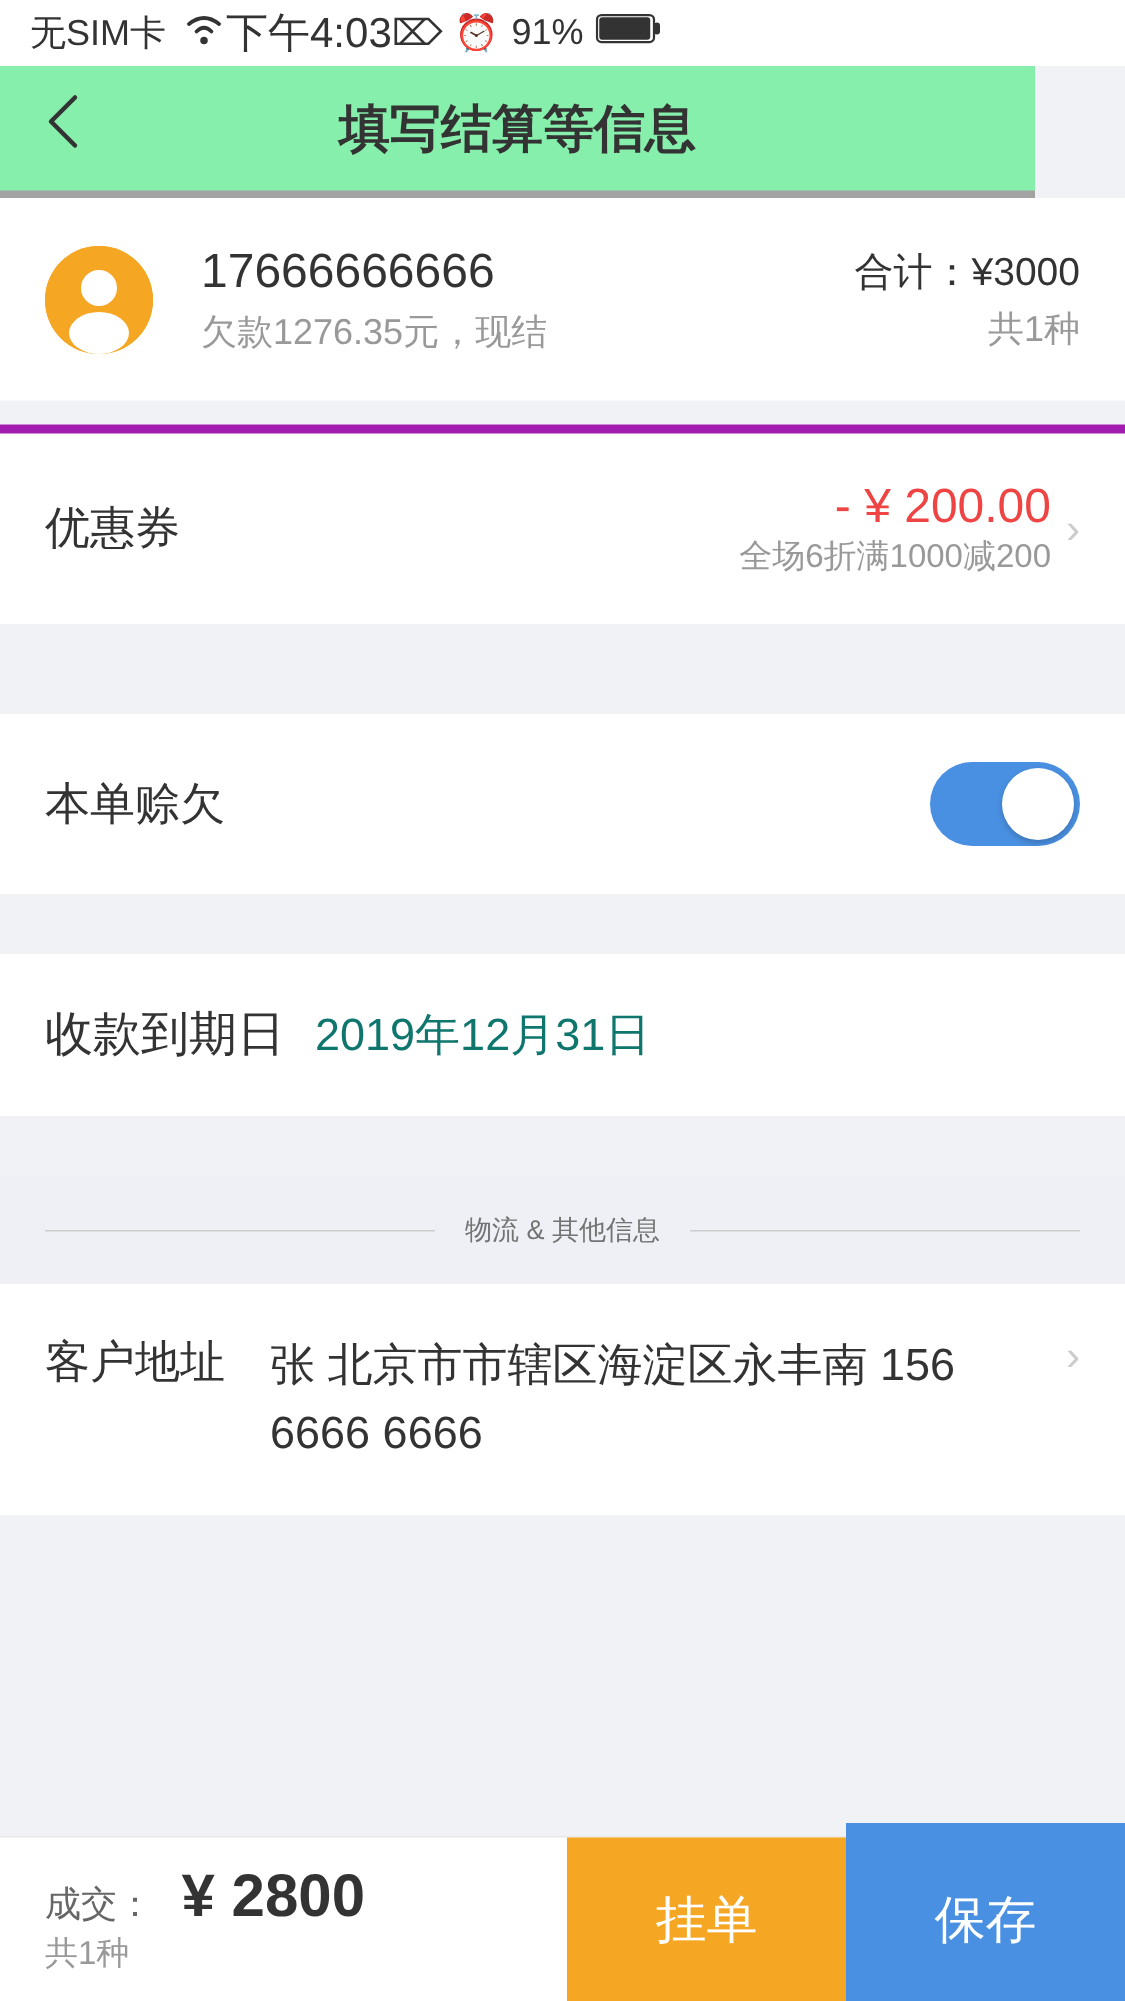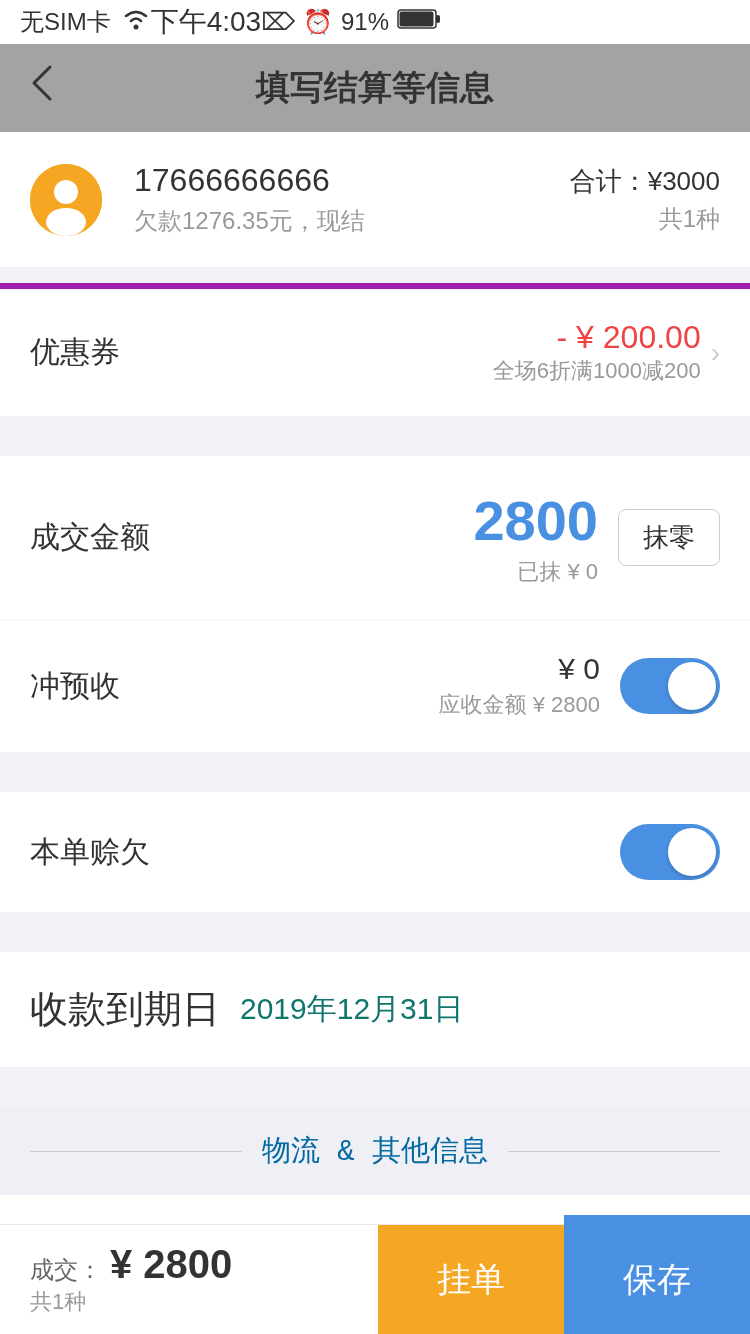--- a/index.html
+++ b/index.html
@@ -36,28 +36,28 @@
     }
     .status-bar-right {
       display: flex;
       align-items: center;
       gap: 8px;
       font-size: 24px;
     }
 
     
     .nav-bar {
-      width: 750px;
+      width: 690px;
       height: 88px;
-      background: #a3a3a3;
+      background: #86efac;
       display: flex;
       align-items: center;
       justify-content: center;
       position: relative;
-      border-bottom: 1px solid #a3a3a3;
+      border-bottom: 5px solid #a3a3a3;
     }
     .nav-back {
       position: absolute;
       left: 30px;
       font-size: 36px;
       color: #333;
       cursor: pointer;
     }
     .nav-title {
       font-size: 34px;
@@ -253,21 +253,21 @@
     
     .due-date-row {
       padding: 32px 30px;
       display: flex;
       align-items: center;
       gap: 20px;
       background: #fff;
       margin-bottom: 20px;
     }
     .due-date-label {
-      font-size: 38px;
+      font-size: 32px;
       color: #333;
       text-align: center;
     }
     .due-date-value {
       font-size: 30px;
       color: #0f766e;
     }
 
     
     .section-header {
@@ -277,24 +277,23 @@
       align-items: center;
       justify-content: center;
       gap: 20px;
     }
     .section-header-line {
       flex: 1;
       height: 1px;
       background: #ccc;
     }
     .section-header-text {
-      font-size: 29px;
-      color: #0369a1;
+      font-size: 18px;
+      color: #737373;
       white-space: nowrap;
-      font-family: Liberation Mono, monospace;
     }
 
     
     .address-row {
       background: #fff;
       padding: 32px 30px;
       display: flex;
       align-items: flex-start;
       justify-content: space-between;
     }
@@ -438,43 +437,20 @@
       <div>
         <div class="coupon-amount">- ¥ 200.00</div>
         <div class="coupon-desc">全场6折满1000减200</div>
       </div>
       <span class="chevron">›</span>
     </div>
   </div>
 
   <div class="separator"></div>
 
-  <div class="section">
-    <div class="row">
-      <div class="row-label">成交金额</div>
-      <div class="row-value">
-        <div>
-          <div class="amount-blue">2800</div>
-          <div class="amount-sub">已抹  ¥ 0</div>
-        </div>
-        <button class="round-zero-btn">抹零</button>
-      </div>
-    </div>
-
-    <div class="row">
-      <div class="row-label">冲预收</div>
-      <div class="row-value">
-        <div class="value-col">
-          <div class="value-zero">¥ 0</div>
-          <div class="value-sub">应收金额 ¥ 2800</div>
-        </div>
-        <div class="toggle"></div>
-      </div>
-    </div>
-  </div>
 
   <div class="separator"></div>
 
   <div class="section">
     <div class="row">
       <div class="row-label">本单赊欠</div>
       <div class="row-value">
         <div class="toggle"></div>
       </div>
     </div>
@@ -500,21 +476,21 @@
     <div class="address-value">张 北京市市辖区海淀区永丰南 156 6666 6666</div>
     <span class="chevron" style="margin-left:10px; color:#ccc; font-size:28px;">›</span>
   </div>
 
   <div class="empty-area"></div>
 
 </div>
 
 <div class="bottom-bar">
   <div class="bottom-summary">
-    <div style="display:flex; align-items:baseline; gap:8px;">
+    <div style="display:flex; align-items:baseline; gap:19px;">
       <span class="bottom-summary-top">成交：</span>
       <span class="bottom-summary-amount">¥ 2800</span>
     </div>
     <div class="bottom-summary-count">共1种</div>
   </div>
   <div class="btn-hang">挂单</div>
   <div class="btn-save">保存</div>
 </div>
 
 </body></html>

